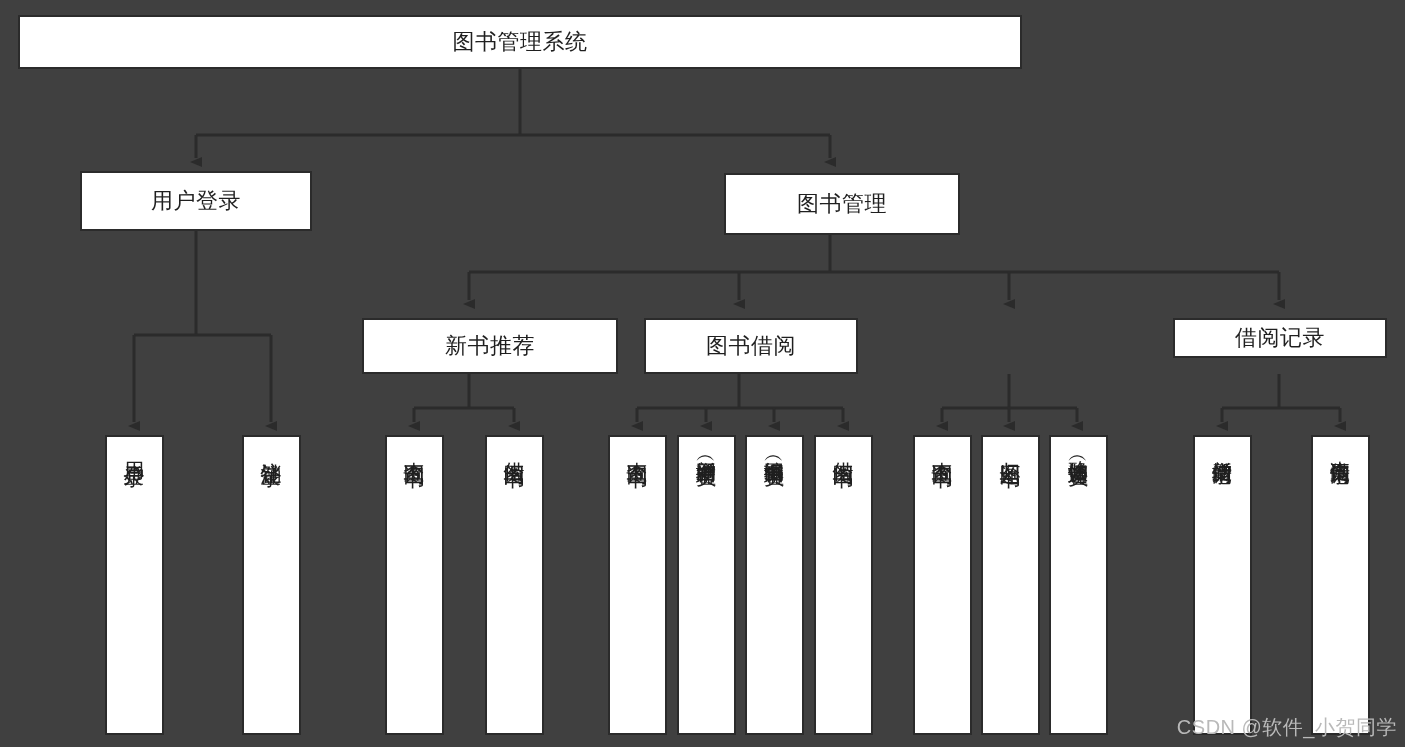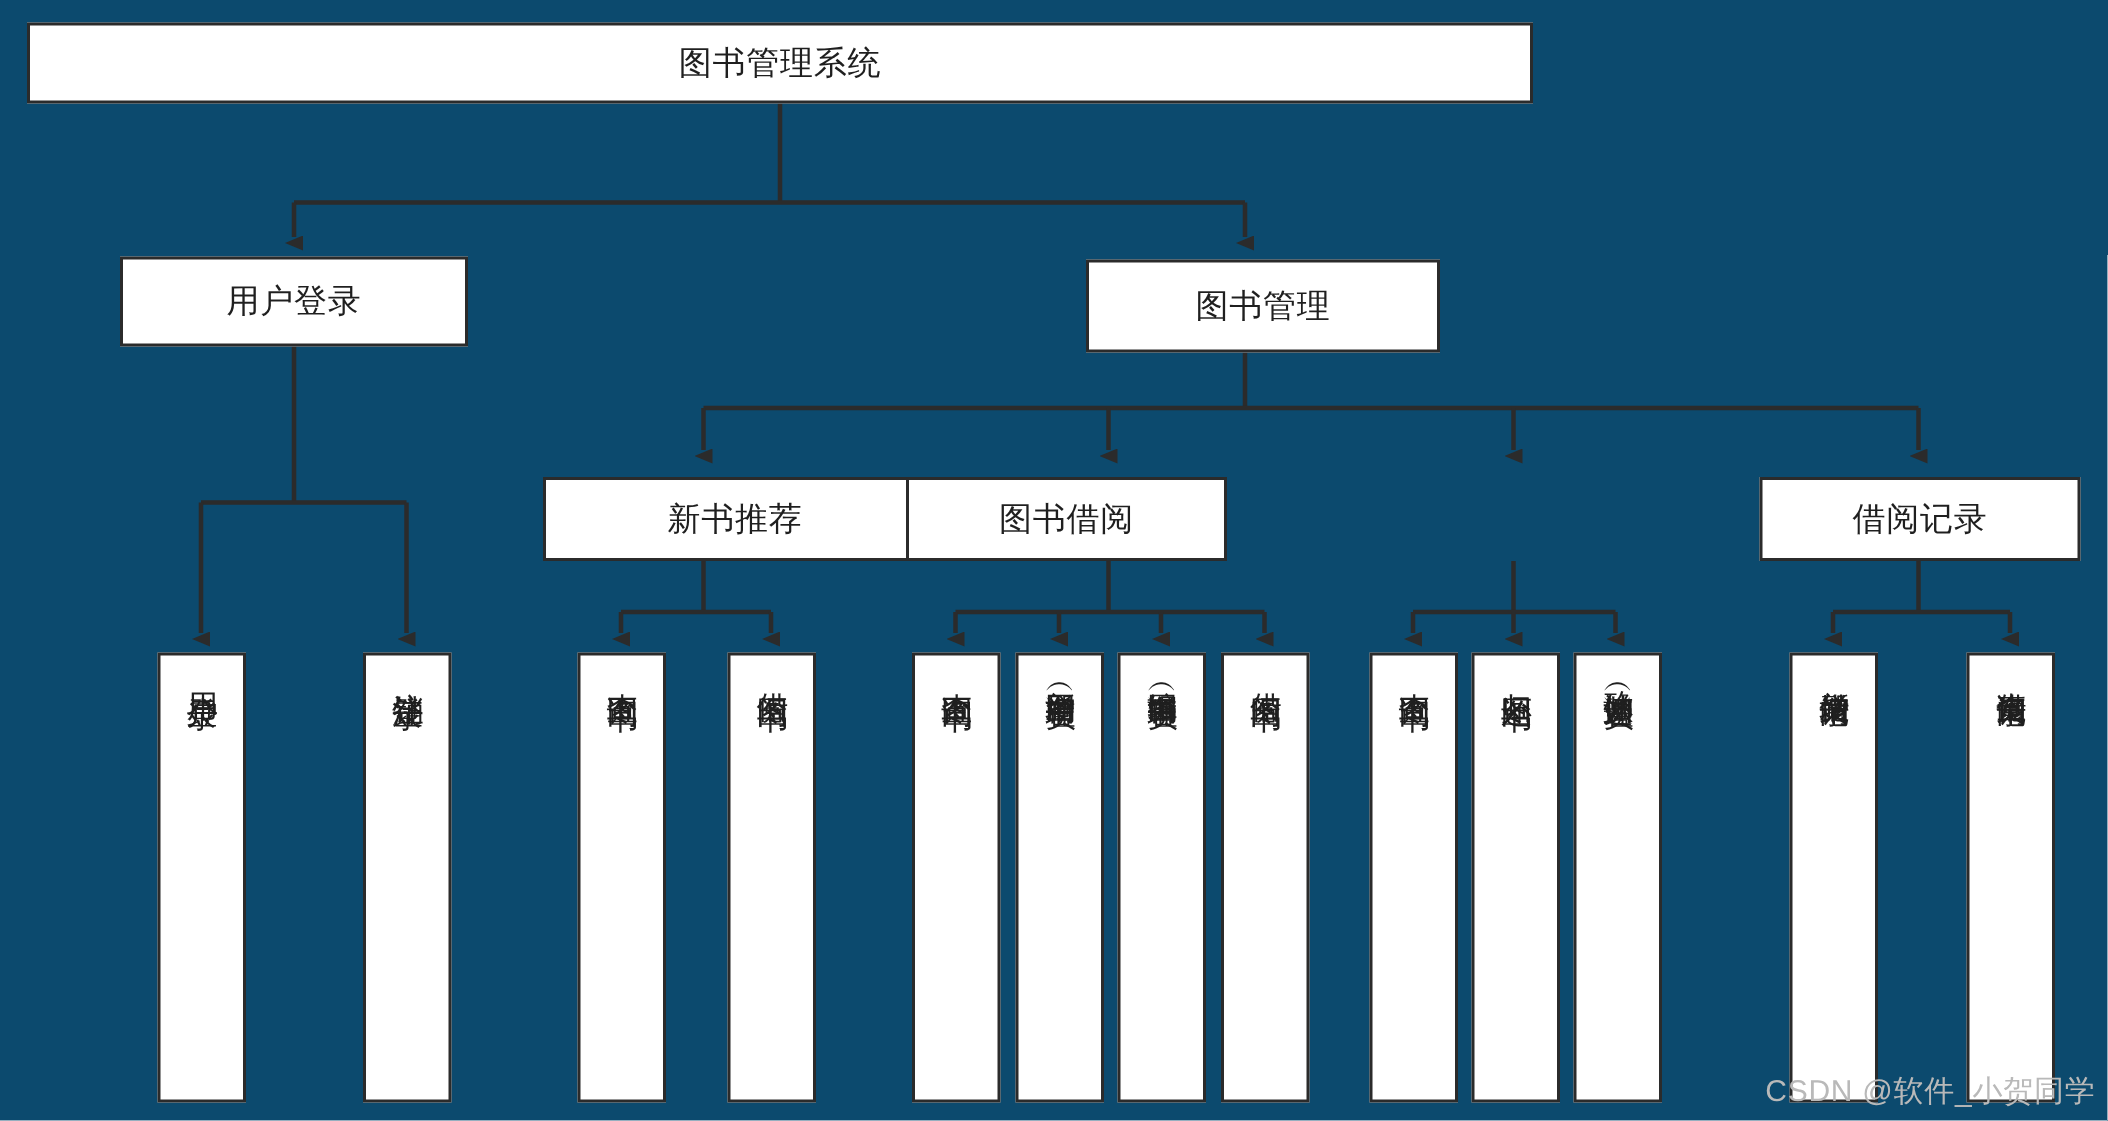--- a/index.html
+++ b/index.html
@@ -8,21 +8,21 @@
     background: #ffffff;
   }
   body {
     font-family: "Liberation Sans", "DejaVu Sans", sans-serif;
     color: #1a1a1a;
   }
   #diagram-root {
     position: relative;
     width: 1405px;
     height: 747px;
-    background: #0c4a6e;
+    background: #404040;
     overflow: hidden;
   }
   #edges-layer {
     position: absolute;
     left: 0;
     top: 0;
     width: 1405px;
     height: 747px;
     pointer-events: none;
   }
@@ -137,26 +137,26 @@
   </div>
 
   <div class="node horizontal" style="left:724px; top:173px; width:236px; height:62px;">
     <span class="node-label">图书管理</span>
   </div>
 
   <div class="node horizontal" style="left:362px; top:318px; width:256px; height:56px;">
     <span class="node-label">新书推荐</span>
   </div>
 
-  <div class="node horizontal" style="left:604px; top:318px; width:214px; height:56px;">
+  <div class="node horizontal" style="left:644px; top:318px; width:214px; height:56px;">
     <span class="node-label">图书借阅</span>
   </div>
 
 
-  <div class="node horizontal" style="left:1173px; top:318px; width:214px; height:56px;">
+  <div class="node horizontal" style="left:1173px; top:318px; width:214px; height:40px;">
     <span class="node-label">借阅记录</span>
   </div>
 
   <div class="node vertical" style="left:105px; top:435px; width:59px; height:300px;">
     <span class="node-label">用户登录</span>
   </div>
 
   <div class="node vertical" style="left:242px; top:435px; width:59px; height:300px;">
     <span class="node-label">注销登录</span>
   </div>

